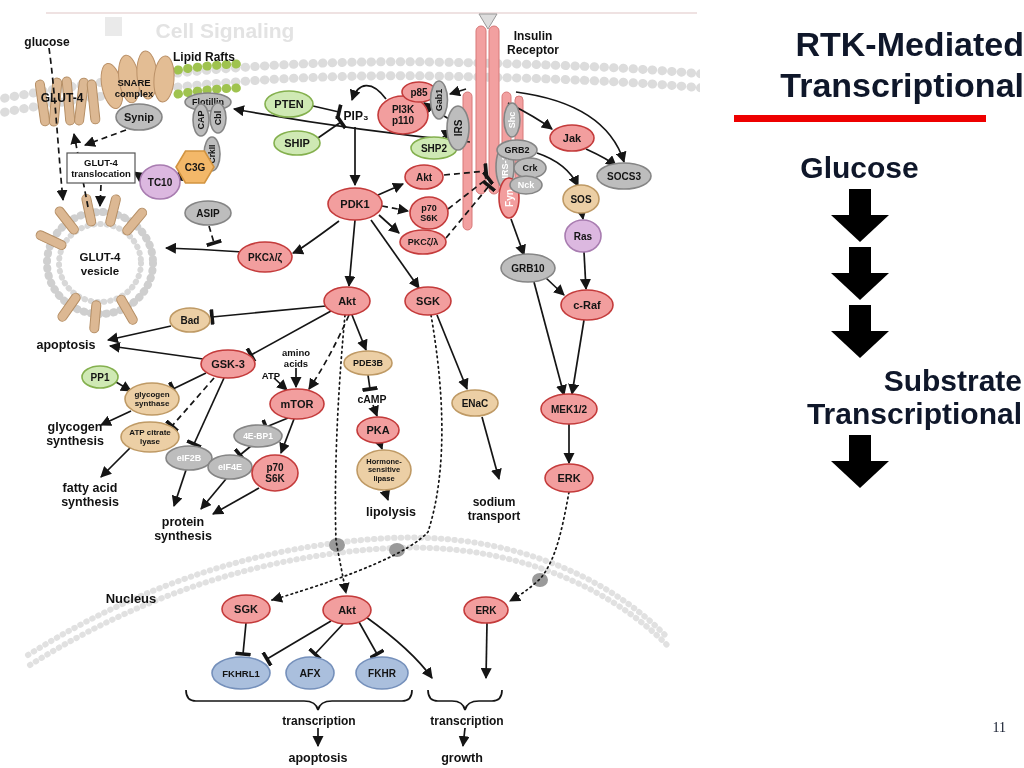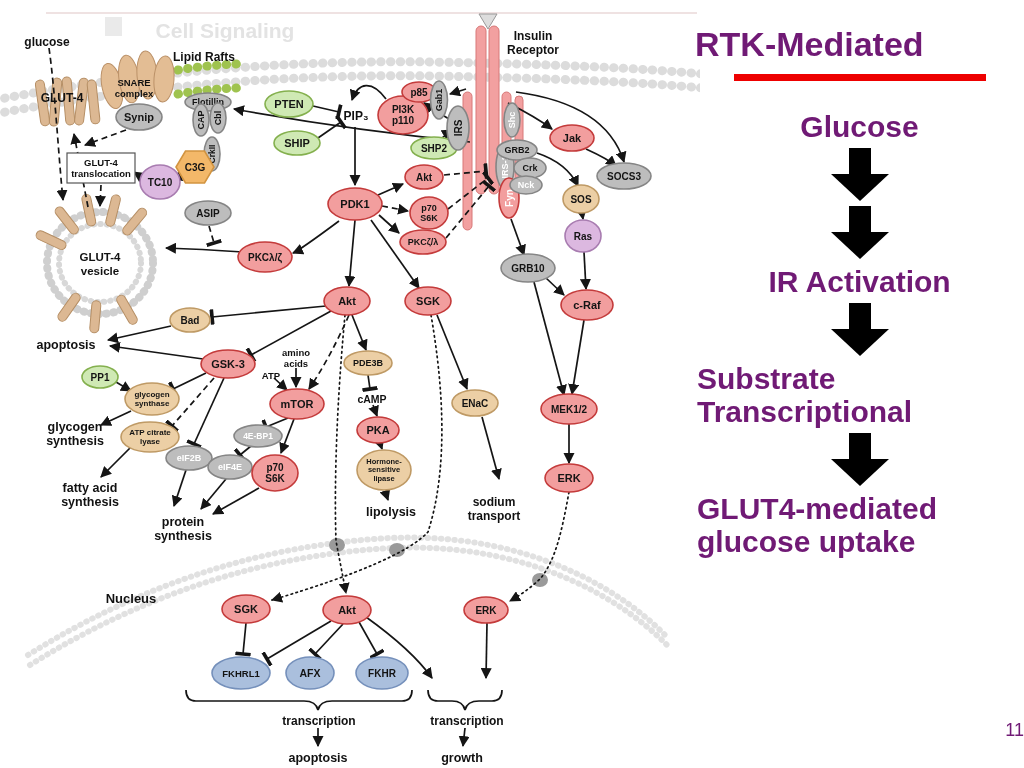--- a/index.html
+++ b/index.html
@@ -6,28 +6,28 @@
   body{width:1024px;height:768px;background:#fff;position:relative;overflow:hidden;
        font-family:"Liberation Sans",sans-serif}
   .diagram{position:absolute;left:0;top:0;width:700px;height:768px}
   svg text{font-family:"Liberation Sans",sans-serif;font-weight:bold}
   .edge{fill:none;stroke:#151515;stroke-width:1.7}
   .edge.d{stroke-dasharray:6 4}
   .edge.o{stroke-dasharray:1.6 3.6;stroke-linecap:round}
   .mem{fill:none;stroke:#dcdcdc;stroke-width:9;stroke-dasharray:0.5 9.2;stroke-linecap:round}
   .raft{fill:none;stroke:#9fc34f;stroke-width:9;stroke-dasharray:0.5 9.2;stroke-linecap:round}
   .nucmem{fill:none;stroke:#e1e1e1;stroke-width:6;stroke-dasharray:0.5 6.2;stroke-linecap:round}
-  .rightpanel{position:absolute;left:695px;top:0;width:329px;height:760px;text-align:left;color:#701a75}
+  .rightpanel{position:absolute;left:695px;top:0;width:329px;height:760px;text-align:right;color:#0f172a}
   .slide-title{margin-top:24px;font-size:34px;font-weight:bold;line-height:41px}
   .red-bar{width:252px;height:7px;margin:9px auto 0}
   .flow{margin-top:26px;display:flex;flex-direction:column;align-items:center}
   .flow-item{font-size:30px;font-weight:bold;line-height:33px;margin:3px 0;max-width:325px}
   .flow-arrow{margin:2px 0;line-height:0}
-  .page-number{position:absolute;right:0;top:720px;font-family:Liberation Sans, sans-serif;
-               font-size:18px;font-weight:normal}
+  .page-number{position:absolute;right:18px;top:720px;font-family:Liberation Serif, serif;
+               font-size:14px;font-weight:normal}
 </style>
 </head>
 <body>
 
 <div class="diagram">
 <svg id="psvg" width="700" height="768" viewBox="0 0 700 768">
   <defs>
     <marker id="mA" viewBox="0 0 10 10" refX="9" refY="5" markerWidth="6.5" markerHeight="6.5" orient="auto">
       <path d="M0,0 L10,5 L0,10 Z" fill="#151515"></path>
     </marker>
@@ -473,38 +473,37 @@
         <g transform="translate(225,30)">
           <text text-anchor="middle" fill="#e3e3e3" font-size="21"><tspan x="0" y="0" dominant-baseline="central">Cell Signaling</tspan></text>
         </g>
       </g>
 </svg>
 </div>
 
 <div class="rightpanel">
   <div class="slide-title">
     <div>RTK-Mediated</div>
+    <div>Transcriptional</div>
   </div>
   <div class="red-bar" id="redbar" style="background: rgb(238, 0, 0);"></div>
   <div class="flow" id="flow">
       <div class="flow-item">Glucose</div>
       <div class="flow-arrow"><svg width="58" height="54" viewBox="0 0 58 54">
           <rect x="18" y="0" width="22" height="27" fill="#000"></rect>
           <polygon points="0,26 58,26 29,53" fill="#000"></polygon>
         </svg></div>
       <div class="flow-arrow"><svg width="58" height="54" viewBox="0 0 58 54">
           <rect x="18" y="0" width="22" height="27" fill="#000"></rect>
           <polygon points="0,26 58,26 29,53" fill="#000"></polygon>
         </svg></div>
-      <div class="flow-item">IR Activation</div>
       <div class="flow-arrow"><svg width="58" height="54" viewBox="0 0 58 54">
           <rect x="18" y="0" width="22" height="27" fill="#000"></rect>
           <polygon points="0,26 58,26 29,53" fill="#000"></polygon>
         </svg></div>
       <div class="flow-item">Substrate Transcriptional</div>
       <div class="flow-arrow"><svg width="58" height="54" viewBox="0 0 58 54">
           <rect x="18" y="0" width="22" height="27" fill="#000"></rect>
           <polygon points="0,26 58,26 29,53" fill="#000"></polygon>
         </svg></div>
-      <div class="flow-item">GLUT4-mediated glucose uptake</div>
     </div>
   <div class="page-number">11</div>
 </div>
 
 </body></html>

